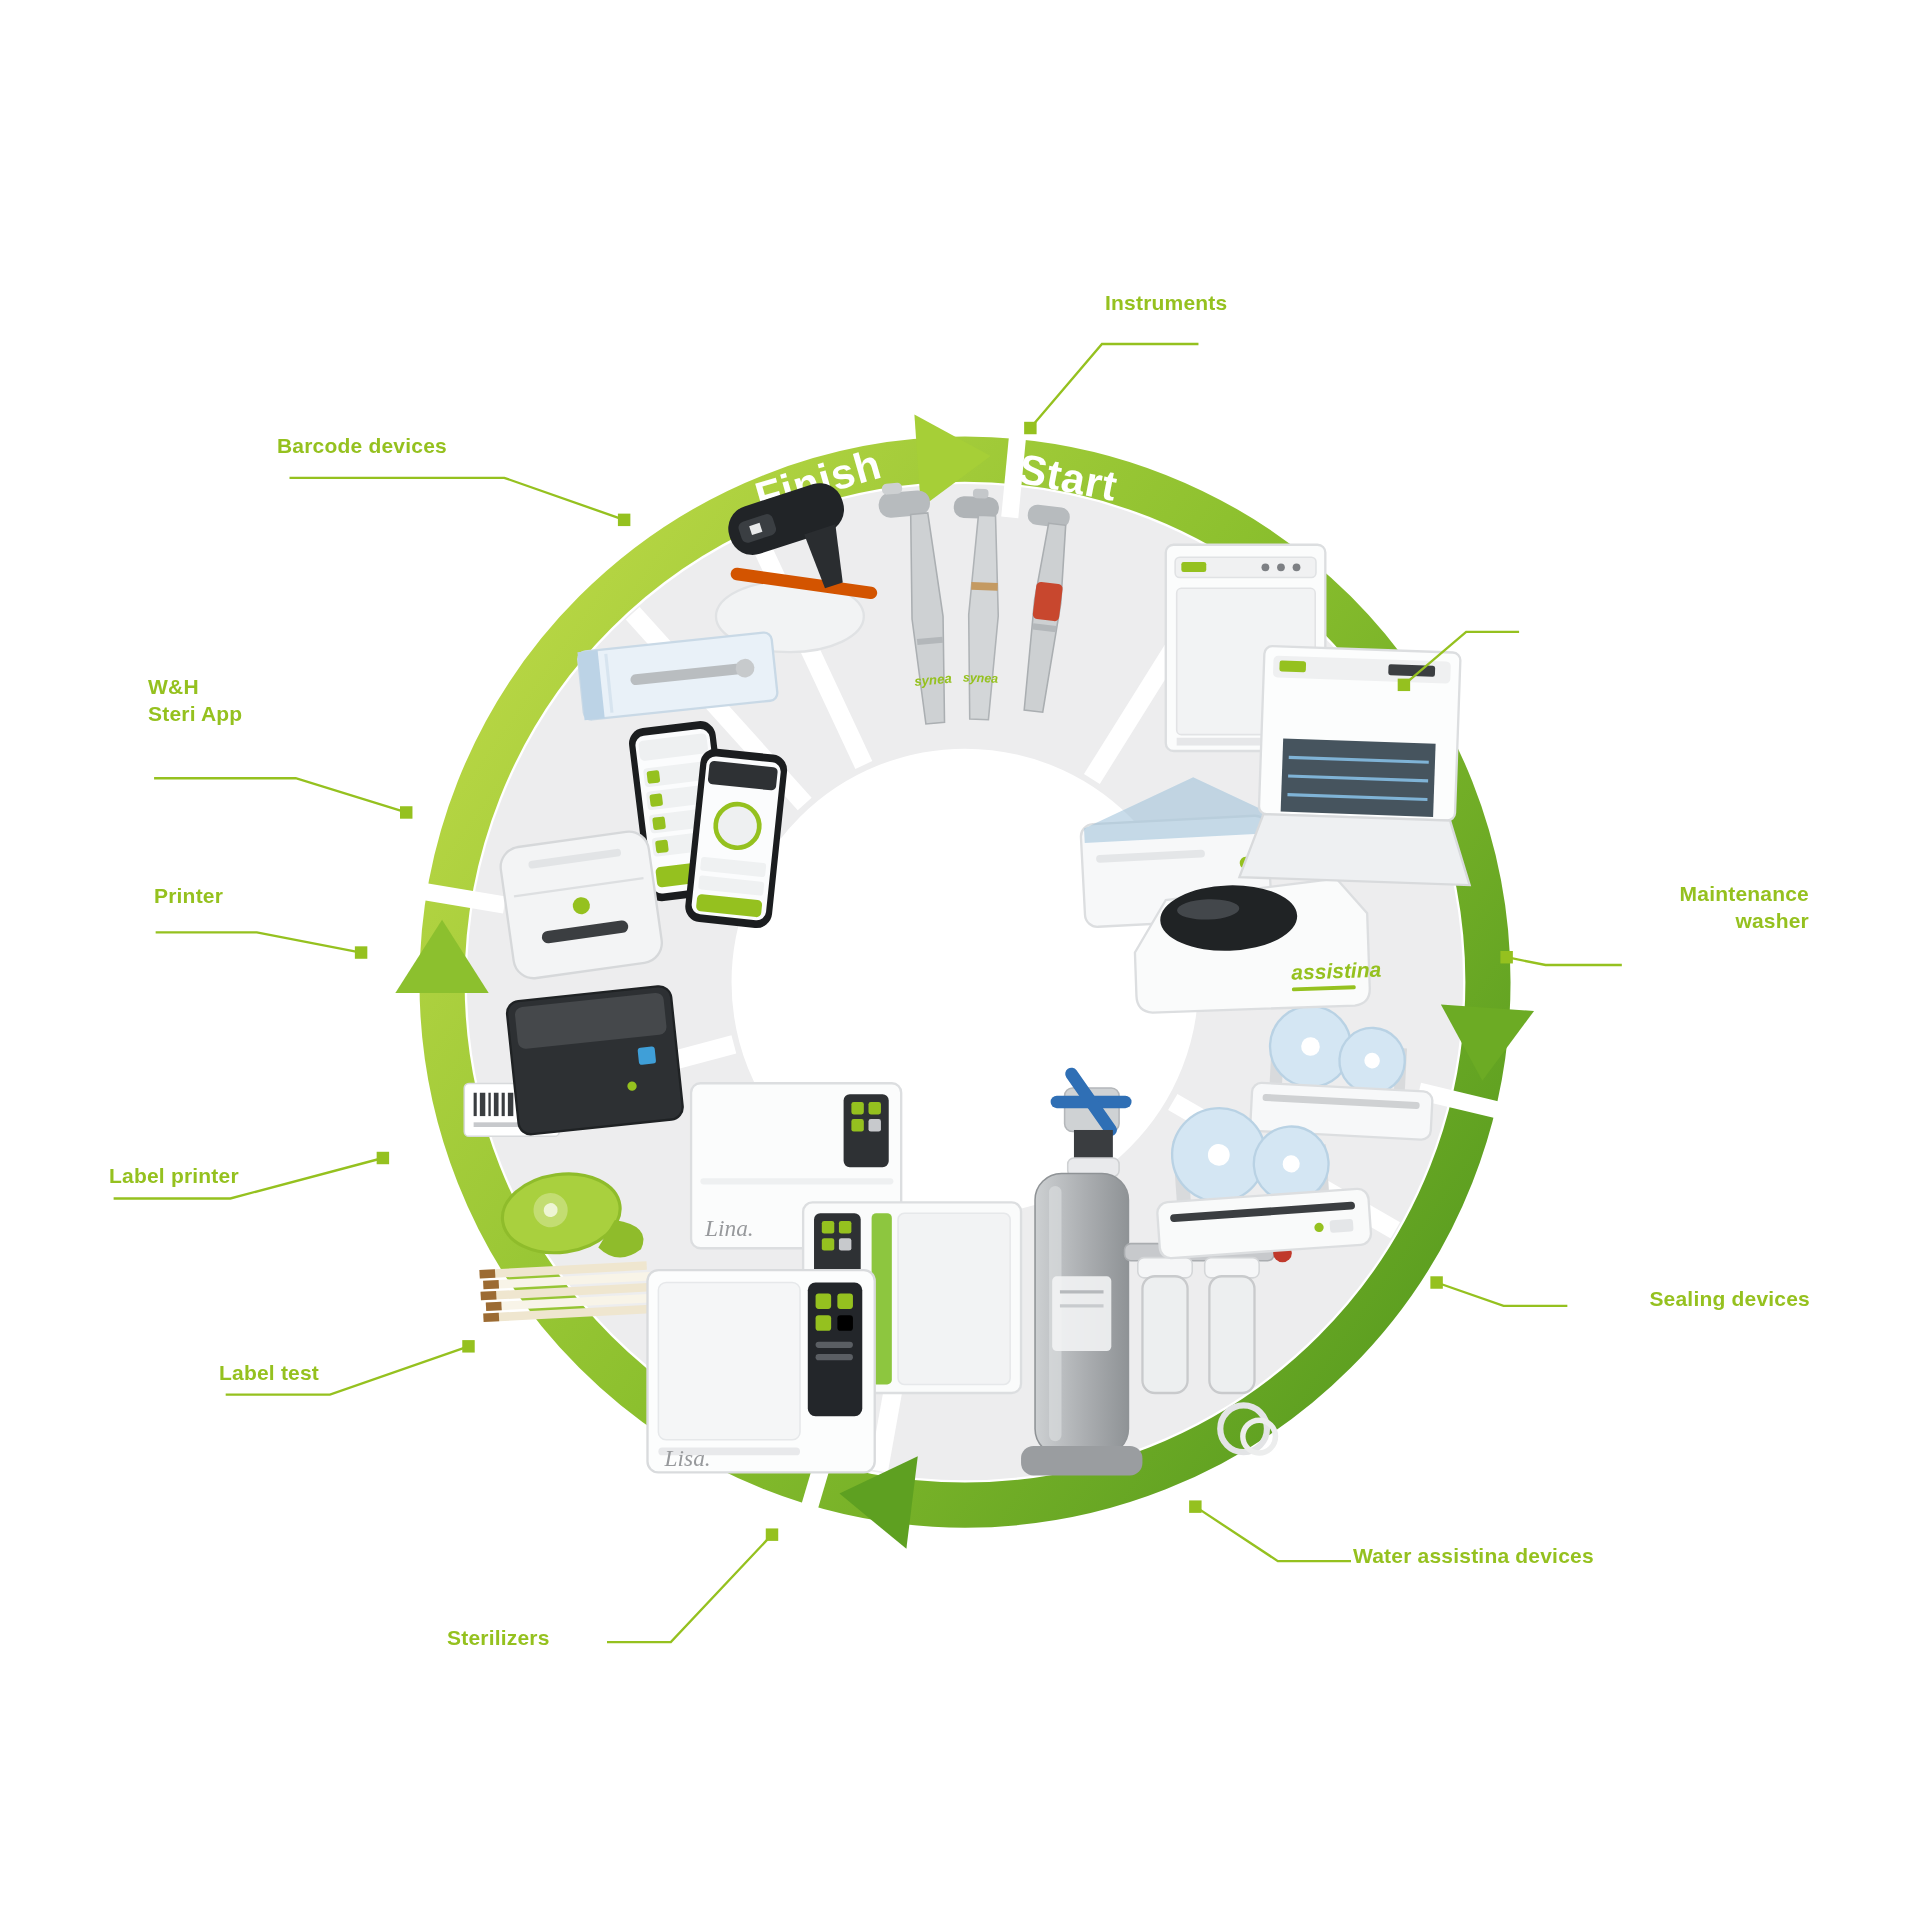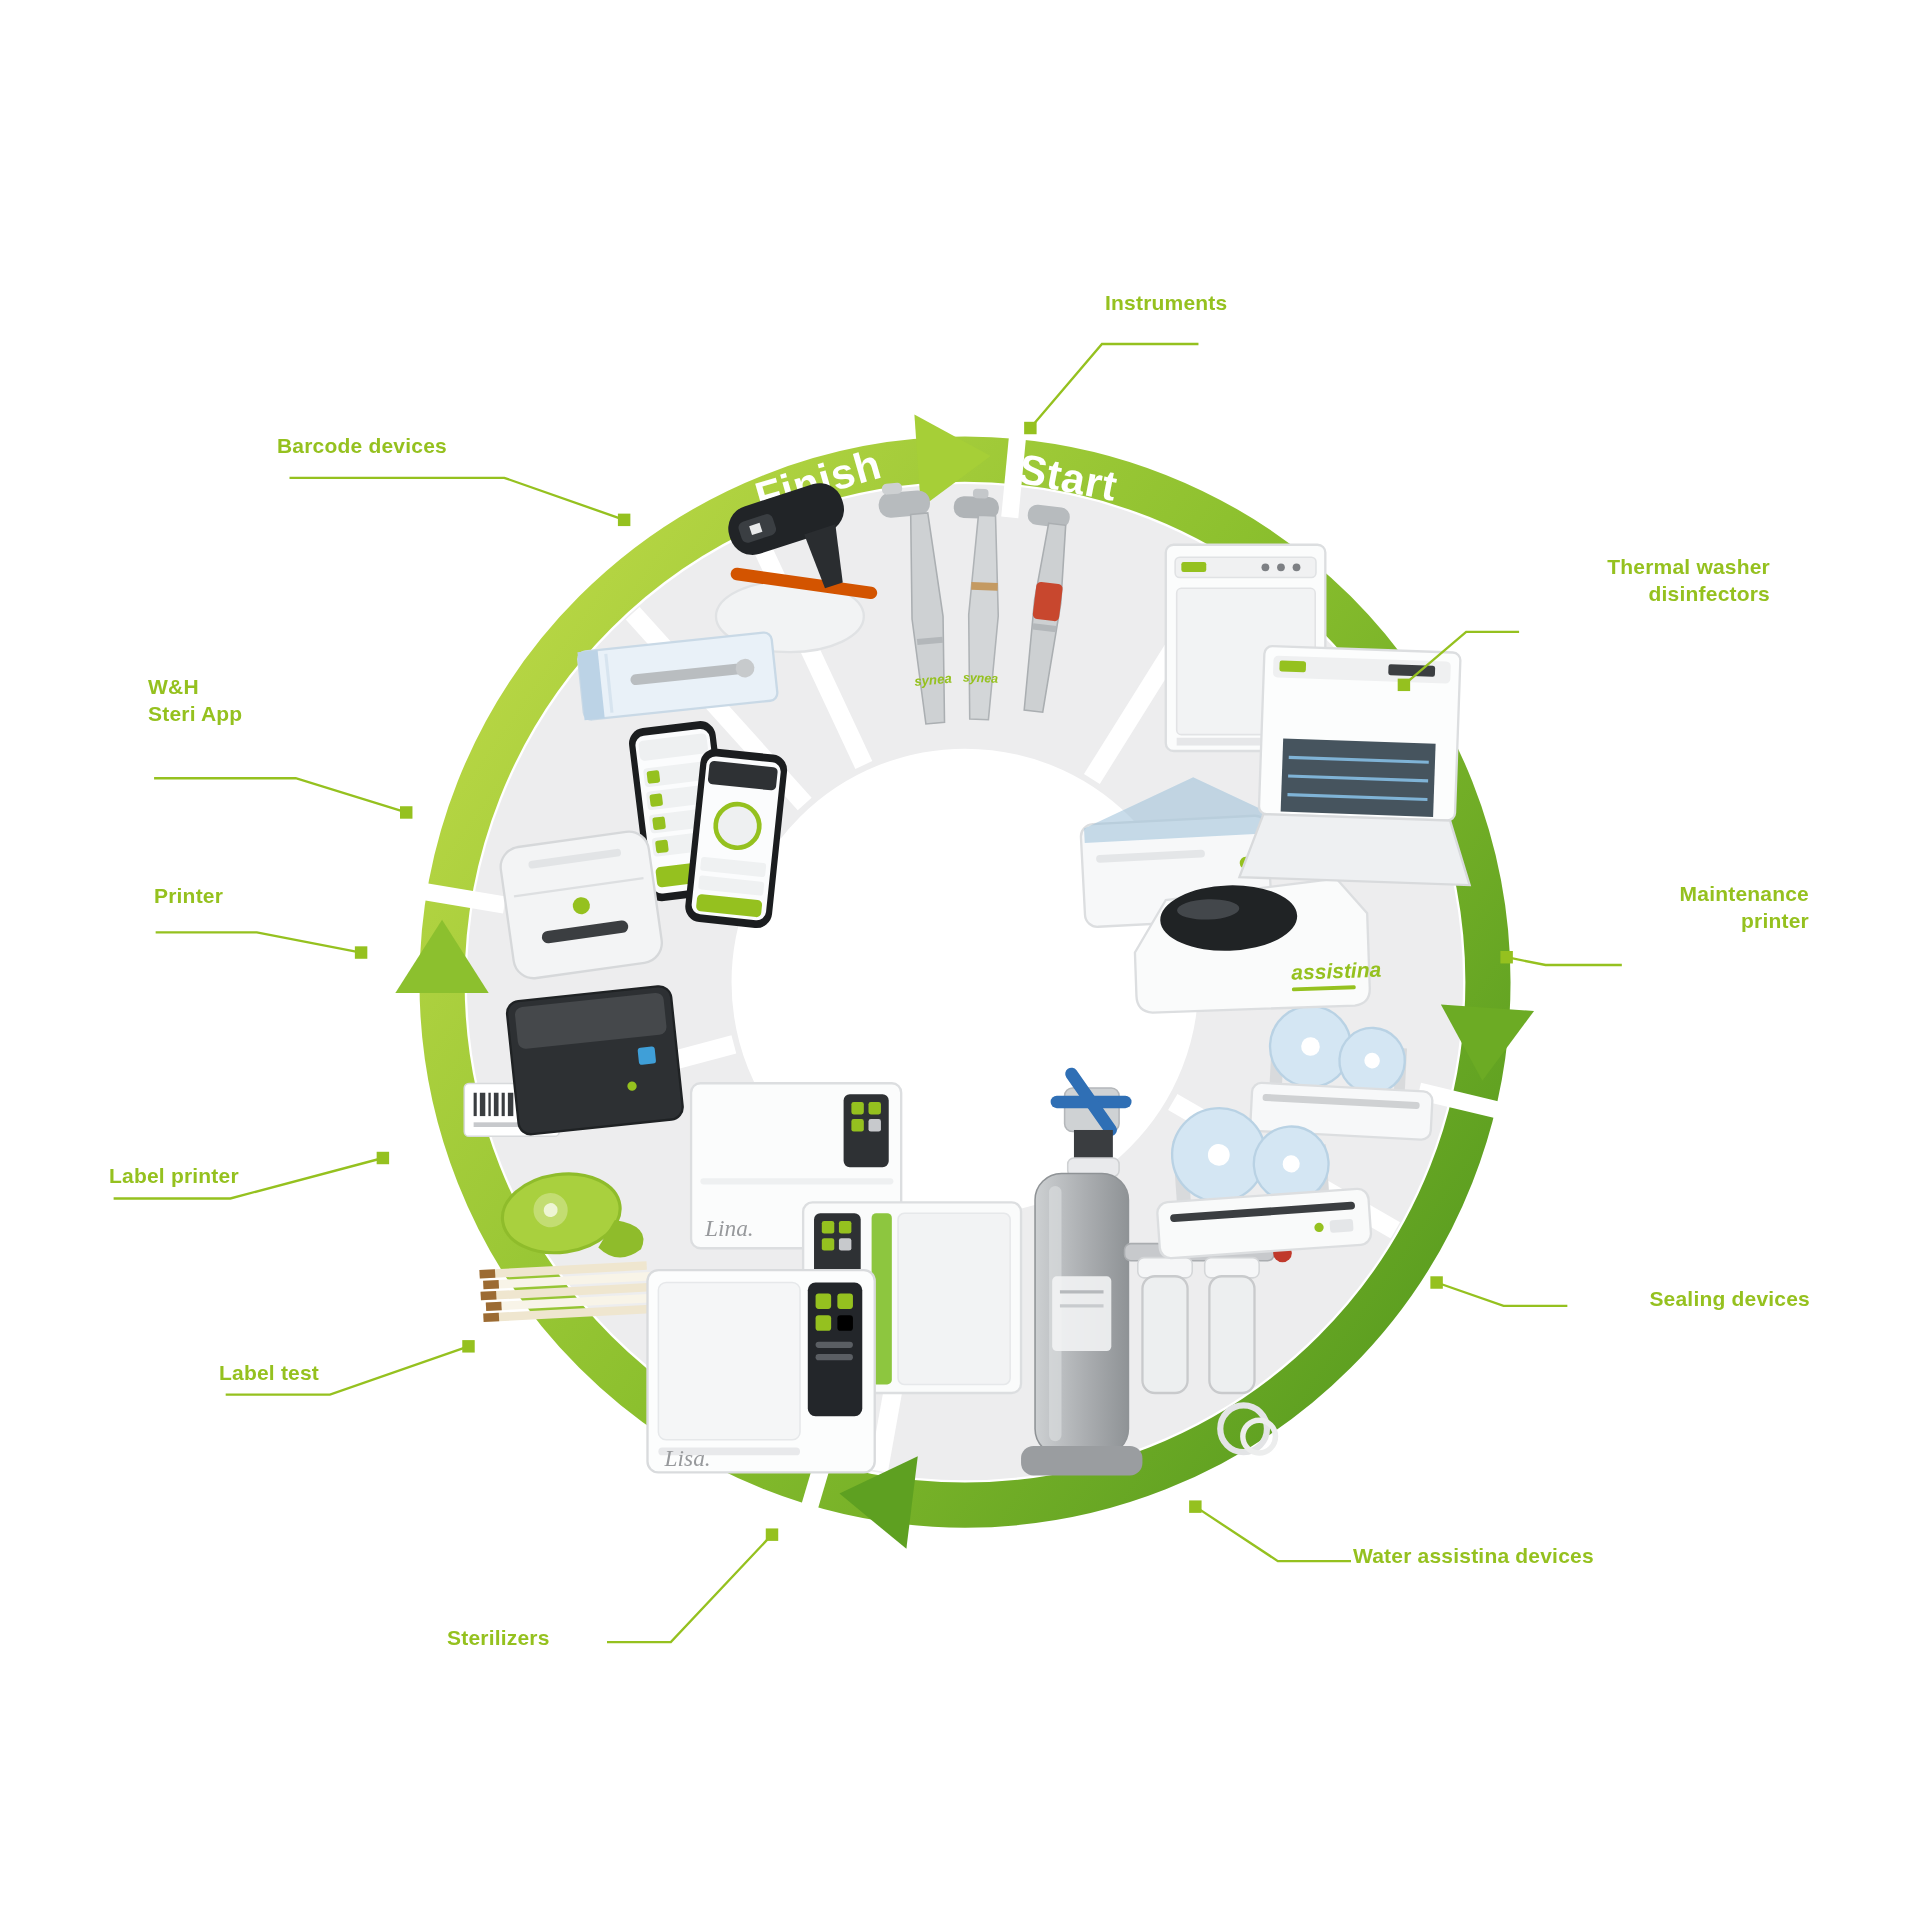--- a/index.html
+++ b/index.html
@@ -370,24 +370,22 @@
         <rect class="leader-dot" x="1528" y="1928" width="16" height="16"></rect>
       </g>
       <g>
         <polyline class="leader" points="780,2110 862,2110 992,1972"></polyline>
         <rect class="leader-dot" x="984" y="1964" width="16" height="16"></rect>
       </g>
     </g>
   </svg>
 
   <div class="cat-label" id="lbl-instruments">Instruments</div>
-  <div class="cat-label align-right" id="lbl-thermal">Thermal washer
-disinfectors</div>
   <div class="cat-label align-right" id="lbl-maintenance">Maintenance
-printer</div>
+washer</div>
   <div class="cat-label align-right" id="lbl-sealing">Sealing devices</div>
   <div class="cat-label" id="lbl-water">Water assistina devices</div>
   <div class="cat-label" id="lbl-sterilizers">Sterilizers</div>
   <div class="cat-label" id="lbl-helix">Label test</div>
   <div class="cat-label" id="lbl-label-printer">Label printer</div>
   <div class="cat-label" id="lbl-printer">Printer</div>
   <div class="cat-label" id="lbl-steri-app">W&amp;H
 Steri App</div>
   <div class="cat-label" id="lbl-barcode">Barcode devices</div>
 

